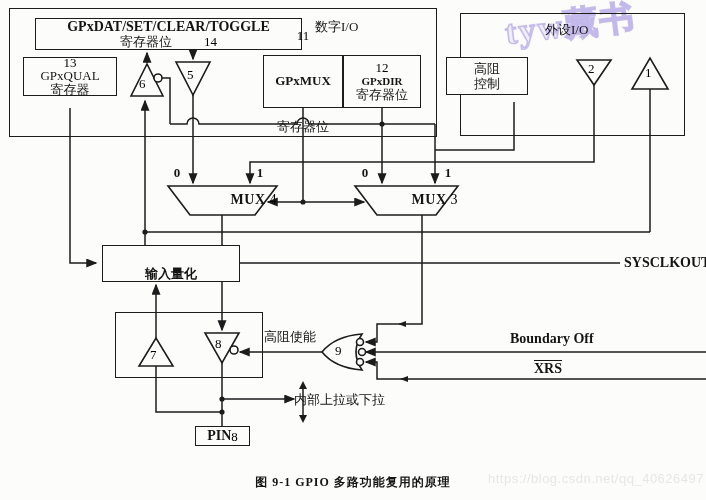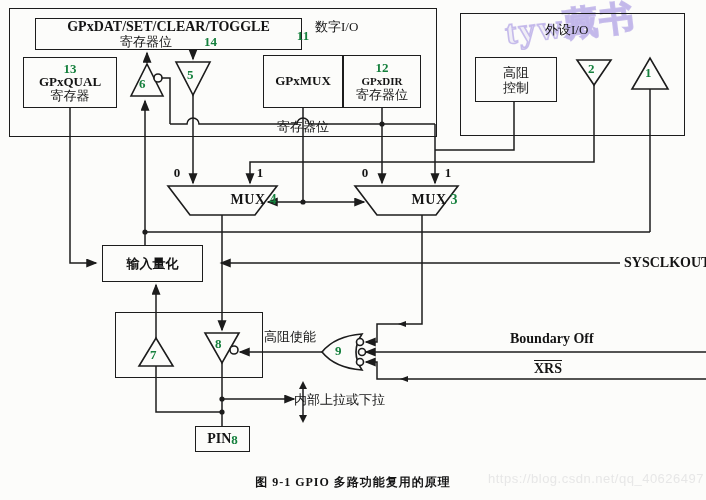--- a/index.html
+++ b/index.html
@@ -6,21 +6,21 @@
   #stage{
     position:relative;width:706px;height:500px;
     background:#fcfcfa;overflow:hidden;
     font-family:"Liberation Serif",serif;color:#141414;
   }
   .abs{position:absolute;}
   .box{position:absolute;border:1.6px solid #1c1c1c;box-sizing:border-box;background:transparent;}
   .fbox{background:#fcfcfa;}
   .cjk{font-size:13px;line-height:15px;}
   .lat{font-family:"Liberation Serif",serif;text-align:center;}
-  .red{color:#15803d;font-weight:700;font-size:13px;line-height:13px;}
+  .red{color:#000000;font-weight:400;font-size:13px;line-height:13px;}
   .ctr{display:flex;flex-direction:column;align-items:center;justify-content:center;text-align:center;}
   .muxlbl{font-size:14px;font-weight:700;letter-spacing:.5px;text-align:right;}
   .io01{font-size:13px;font-weight:700;width:14px;text-align:center;}
   svg{position:absolute;left:0;top:0;}
   .wm-top{
     font-size:34px;font-weight:700;letter-spacing:2px;
     color:rgba(173,157,230,0.14);
     -webkit-text-stroke:1.6px rgba(158,140,224,0.55);
     transform:rotate(-7deg);white-space:nowrap;
   }
@@ -108,48 +108,48 @@
   <div class="abs cjk" style="left:545px;top:22px;">外设I/O</div>
 
   <div class="box fbox ctr" style="left:35px;top:18px;width:267px;height:32px;">
     <div class="lat" style="font-size:14px;font-weight:700;line-height:15px;">GPxDAT/SET/CLEAR/TOGGLE</div>
     <div style="line-height:14px;">
       <span class="cjk">寄存器位</span>
       <span class="red" style="margin-left:28px;">14</span>
     </div>
   </div>
 
-  <div class="box fbox ctr" style="left:23px;top:57px;width:94px;height:51px;">
+  <div class="box fbox ctr" style="left:23px;top:57px;width:94px;height:39px;">
     <div class="red">13</div>
-    <div class="lat" style="font-size:13px;font-weight:700;line-height:14px;">GPxQUAL</div>
+    <div class="lat" style="font-size:13px;font-weight:400;line-height:14px;">GPxQUAL</div>
     <div class="cjk" style="line-height:14px;">寄存器</div>
   </div>
 
   <div class="box fbox ctr" style="left:263px;top:55px;width:80px;height:53px;gap:32px;">
     <div class="red">11</div>
     <div class="lat" style="font-size:13px;font-weight:700;line-height:14px;">GPxMUX</div>
     <div class="cjk" style="line-height:14px;">寄存器位</div>
   </div>
 
   <div class="box fbox ctr" style="left:343px;top:55px;width:78px;height:53px;">
     <div class="red">12</div>
     <div class="lat" style="font-size:11px;font-weight:700;line-height:14px;">GPxDIR</div>
     <div class="cjk" style="line-height:14px;">寄存器位</div>
   </div>
 
-  <div class="box fbox ctr" style="left:475px;top:57px;width:82px;height:45px;">
+  <div class="box fbox ctr" style="left:446px;top:57px;width:82px;height:38px;">
     <div class="cjk">高阻</div>
     <div class="cjk">控制</div>
   </div>
 
-  <div class="box fbox ctr" style="left:102px;top:245px;width:101px;height:37px;">
+  <div class="box fbox ctr" style="left:102px;top:245px;width:138px;height:37px;justify-content:flex-end;">
     <div class="cjk" style="font-weight:600;">输入量化</div>
   </div>
 
-  <div class="box fbox" style="left:195px;top:426px;width:55px;height:26px;display:flex;align-items:center;justify-content:center;">
+  <div class="box fbox" style="left:195px;top:426px;width:55px;height:20px;display:flex;align-items:center;justify-content:center;">
     <span class="lat" style="font-size:14px;font-weight:700;">PIN</span>
       <span class="red">8</span>
   </div>
 
   <div class="abs red" style="left:187px;top:68px;">5</div>
   <div class="abs red" style="left:139px;top:77px;">6</div>
   <div class="abs red" style="left:588px;top:62px;">2</div>
   <div class="abs red" style="left:645px;top:66px;">1</div>
   <div class="abs red" style="left:150px;top:348px;">7</div>
   <div class="abs red" style="left:215px;top:337px;">8</div>

